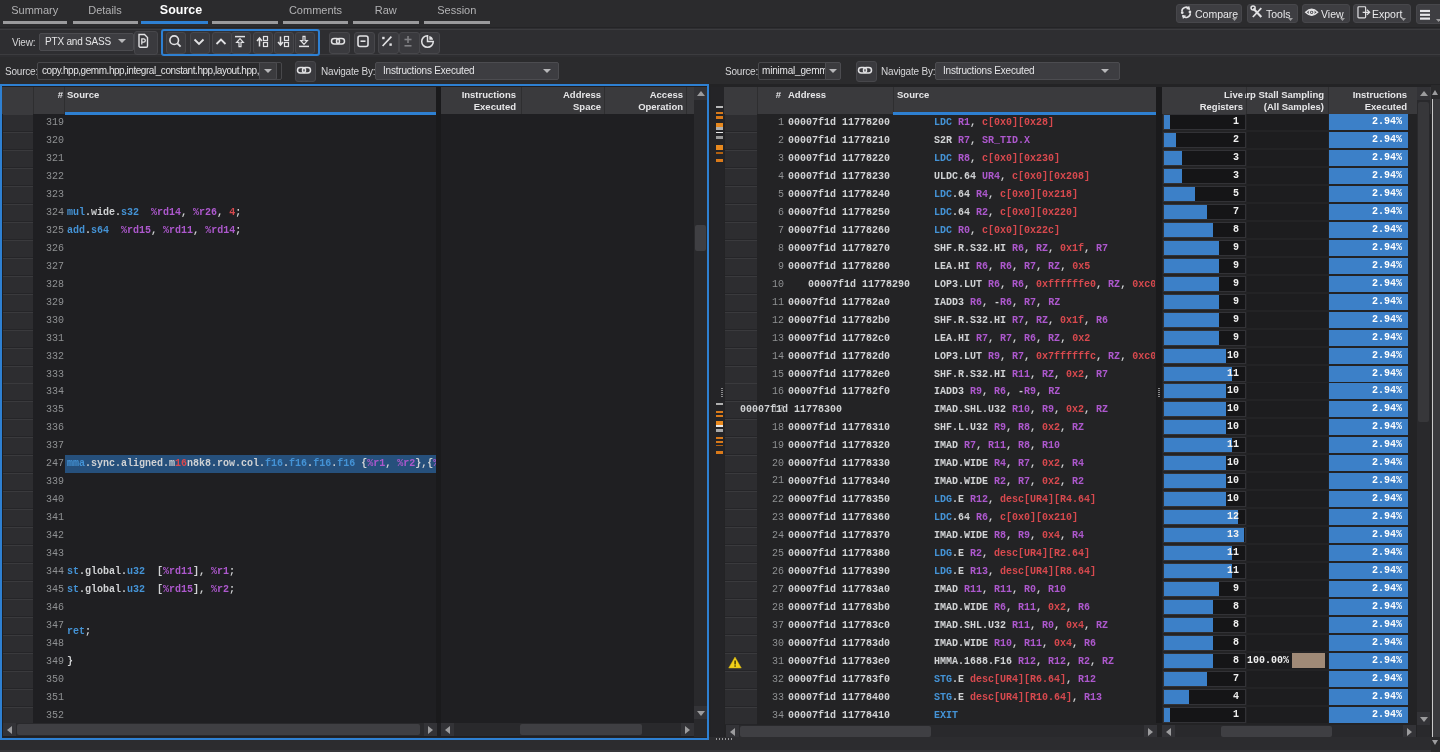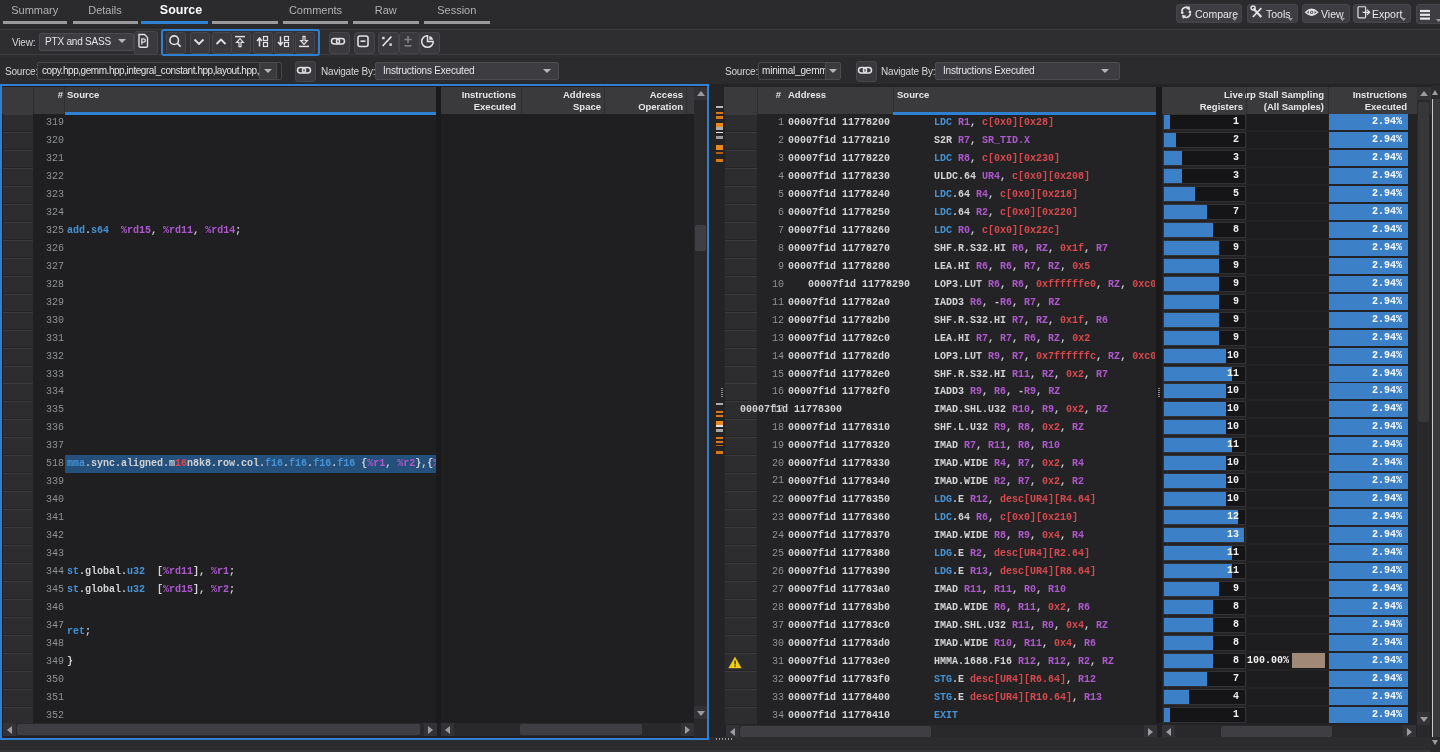--- a/index.html
+++ b/index.html
@@ -197,20 +197,21 @@
 <div class="gb" style="left:3px;top:132px;width:30px;height:16px;"></div>
 <div class="ln" style="left:28px;top:132px;width:36px;">320</div>
 <div class="gb" style="left:3px;top:150px;width:30px;height:16px;"></div>
 <div class="ln" style="left:28px;top:150px;width:36px;">321</div>
 <div class="gb" style="left:3px;top:168px;width:30px;height:16px;"></div>
 <div class="ln" style="left:28px;top:168px;width:36px;">322</div>
 <div class="gb" style="left:3px;top:186px;width:30px;height:16px;"></div>
 <div class="ln" style="left:28px;top:186px;width:36px;">323</div>
 <div class="gb" style="left:3px;top:204px;width:30px;height:16px;"></div>
 <div class="ln" style="left:28px;top:204px;width:36px;">324</div>
+<div class="m" style="left:67px;top:204px;width:369px;overflow:hidden;"><span class="b">mul</span><span class="w">.wide.</span><span class="b">s32</span><span class="w">  </span><span class="p">%rd14</span><span class="w">, </span><span class="p">%r26</span><span class="w">, </span><span class="r">4</span><span class="w">;</span></div>
 <div class="gb" style="left:3px;top:222px;width:30px;height:16px;"></div>
 <div class="ln" style="left:28px;top:222px;width:36px;">325</div>
 <div class="m" style="left:67px;top:222px;width:369px;overflow:hidden;"><span class="b">add</span><span class="w">.</span><span class="b">s64</span><span class="w">  </span><span class="p">%rd15</span><span class="w">, </span><span class="p">%rd11</span><span class="w">, </span><span class="p">%rd14</span><span class="w">;</span></div>
 <div class="gb" style="left:3px;top:240px;width:30px;height:16px;"></div>
 <div class="ln" style="left:28px;top:240px;width:36px;">326</div>
 <div class="gb" style="left:3px;top:258px;width:30px;height:16px;"></div>
 <div class="ln" style="left:28px;top:258px;width:36px;">327</div>
 <div class="gb" style="left:3px;top:276px;width:30px;height:16px;"></div>
 <div class="ln" style="left:28px;top:276px;width:36px;">328</div>
 <div class="gb" style="left:3px;top:294px;width:30px;height:16px;"></div>
@@ -225,21 +226,21 @@
 <div class="ln" style="left:28px;top:366px;width:36px;">333</div>
 <div class="gb" style="left:3px;top:383px;width:30px;height:16px;"></div>
 <div class="ln" style="left:28px;top:383px;width:36px;">334</div>
 <div class="gb" style="left:3px;top:401px;width:30px;height:16px;"></div>
 <div class="ln" style="left:28px;top:401px;width:36px;">335</div>
 <div class="gb" style="left:3px;top:419px;width:30px;height:16px;"></div>
 <div class="ln" style="left:28px;top:419px;width:36px;">336</div>
 <div class="gb" style="left:3px;top:437px;width:30px;height:16px;"></div>
 <div class="ln" style="left:28px;top:437px;width:36px;">337</div>
 <div class="gb" style="left:3px;top:455px;width:30px;height:16px;"></div>
-<div class="ln" style="left:28px;top:455px;width:36px;">518</div>
+<div class="ln" style="left:28px;top:455px;width:36px;">247</div>
 <div class="abs" style="left:65px;top:455px;width:371px;height:18px;background:#26507c"></div>
 <div class="m" style="left:67px;top:455px;width:369px;overflow:hidden;"><span class="b">mma</span><span class="w">.sync.aligned.m</span><span class="r">16</span><span class="w">n8k8.row.col.</span><span class="b">f16</span><span class="w">.</span><span class="b">f16</span><span class="w">.</span><span class="b">f16</span><span class="w">.</span><span class="b">f16</span><span class="w"> {</span><span class="p">%r1</span><span class="w">, </span><span class="p">%r2</span><span class="w">},{</span><span class="p">%r3</span></div>
 <div class="gb" style="left:3px;top:473px;width:30px;height:16px;"></div>
 <div class="ln" style="left:28px;top:473px;width:36px;">339</div>
 <div class="gb" style="left:3px;top:491px;width:30px;height:16px;"></div>
 <div class="ln" style="left:28px;top:491px;width:36px;">340</div>
 <div class="gb" style="left:3px;top:509px;width:30px;height:16px;"></div>
 <div class="ln" style="left:28px;top:509px;width:36px;">341</div>
 <div class="gb" style="left:3px;top:527px;width:30px;height:16px;"></div>
 <div class="ln" style="left:28px;top:527px;width:36px;">342</div>

